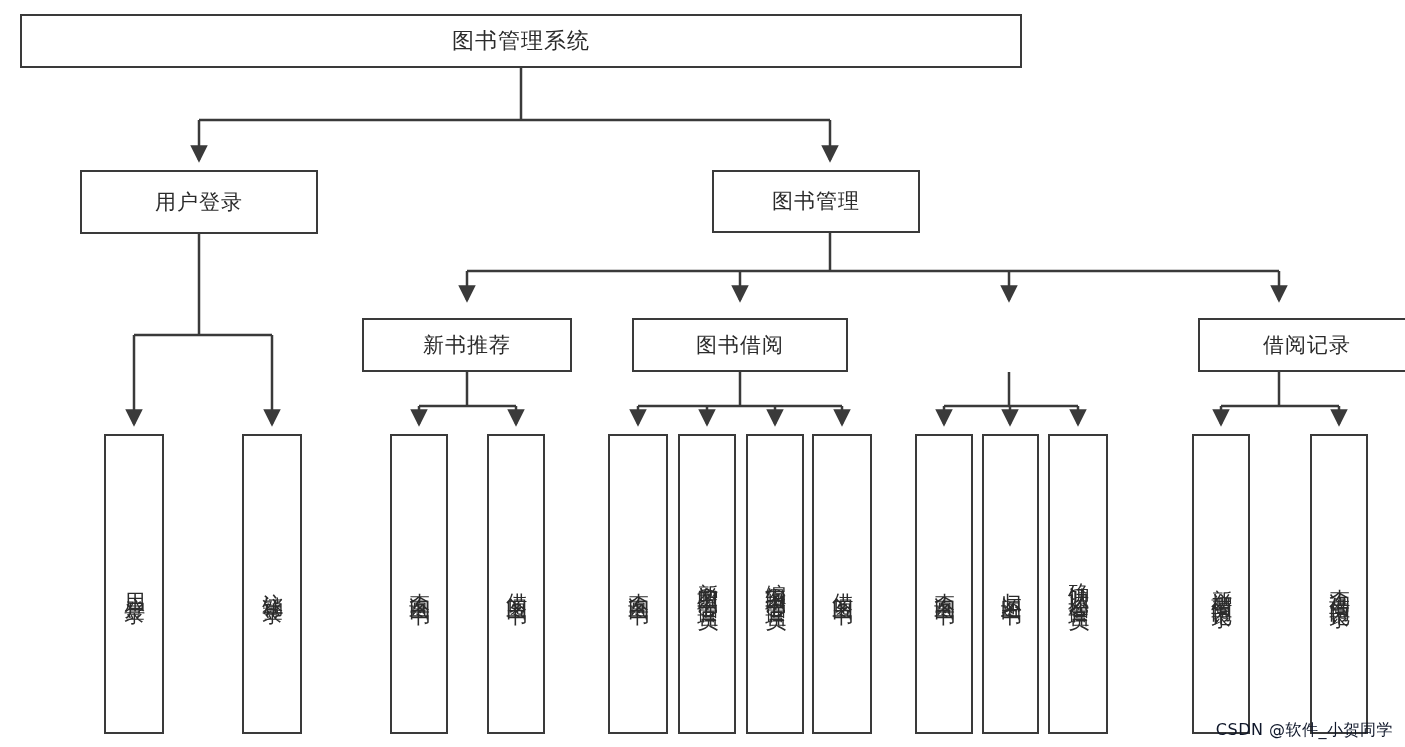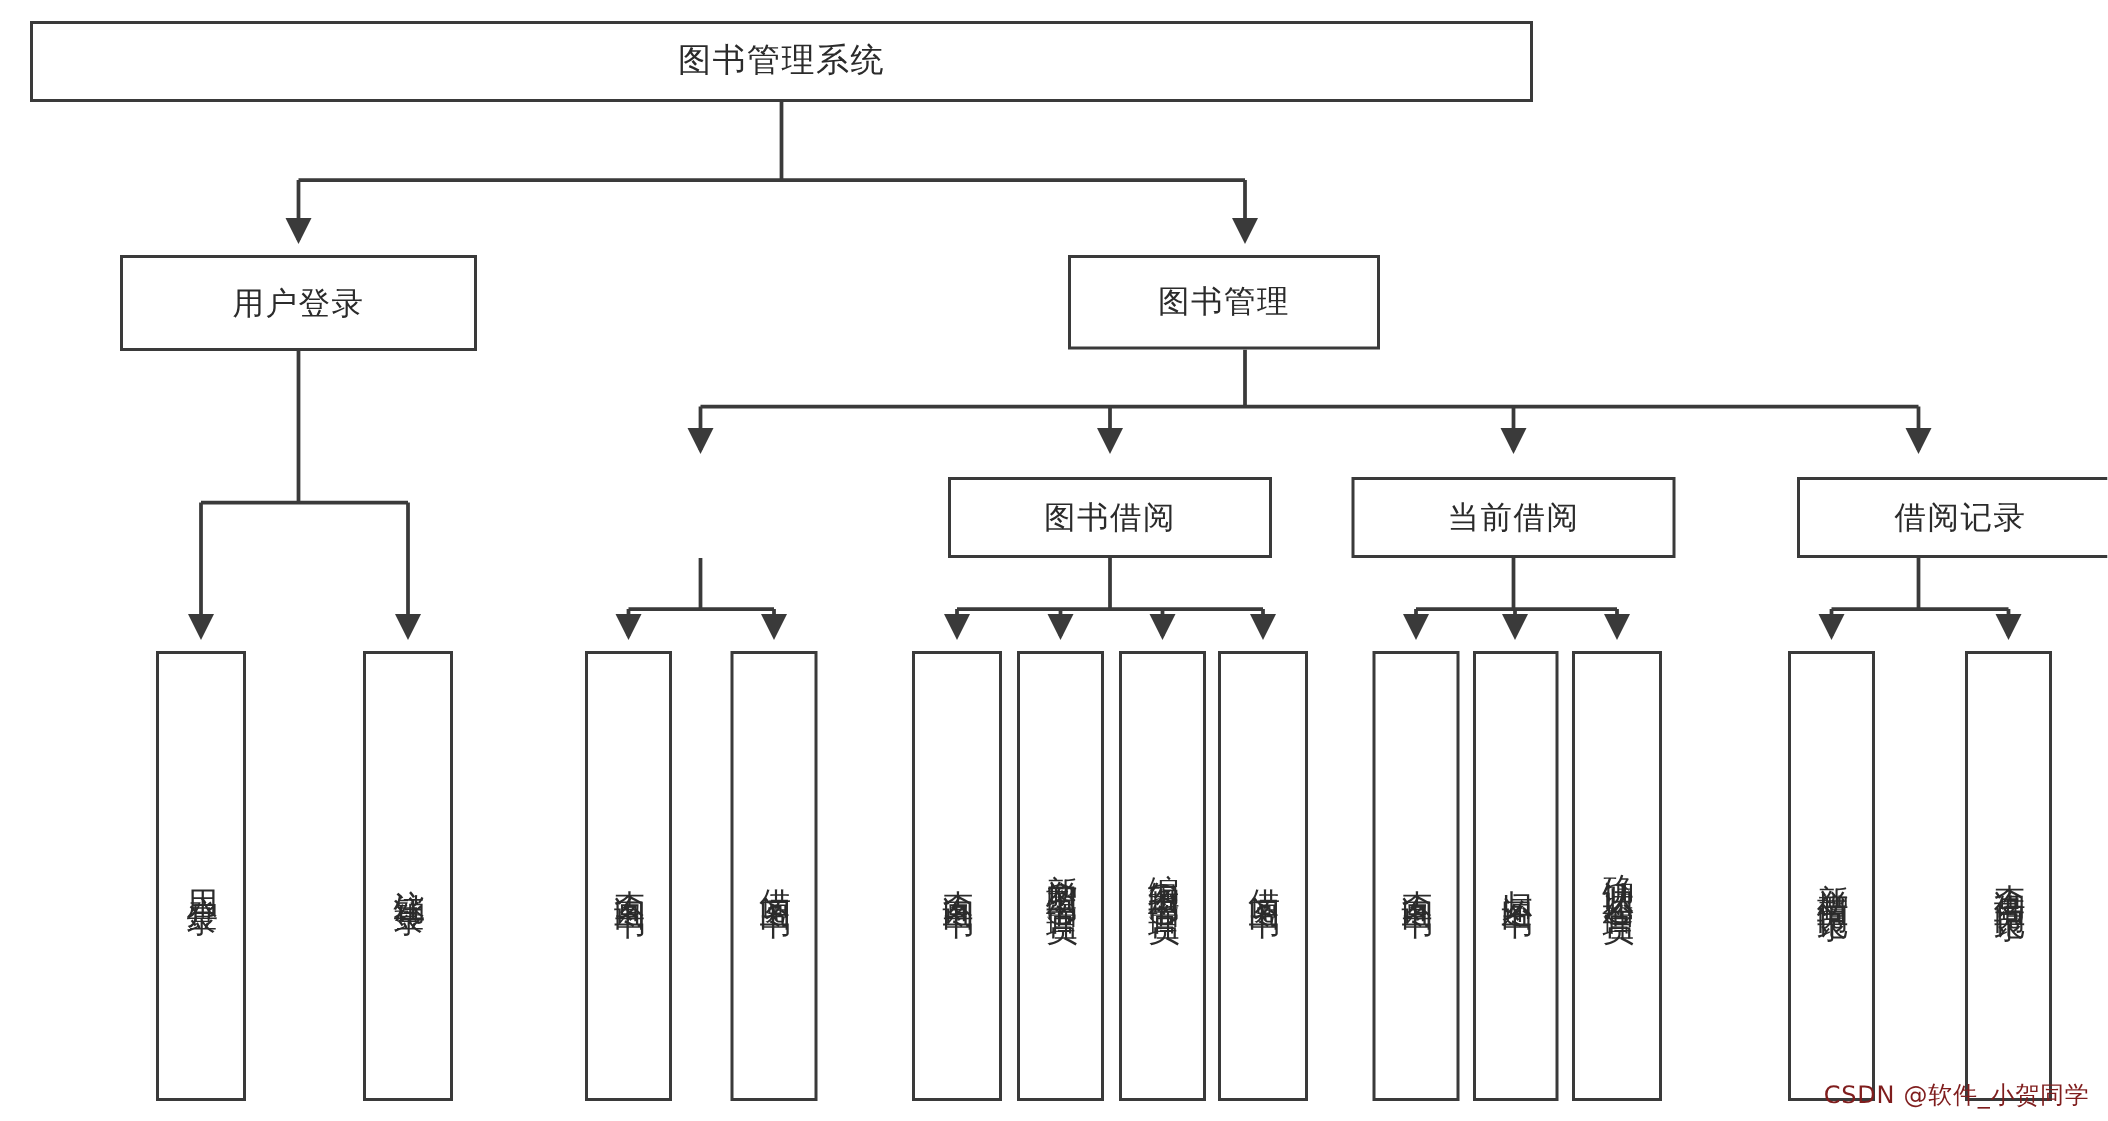--- a/index.html
+++ b/index.html
@@ -54,21 +54,21 @@
     letter-spacing:4px;
     white-space:normal;
     max-height:100%;
   }
   .node.root .label{ font-size:22px; }
   #watermark{
     position:absolute;
     right:12px;
     bottom:6px;
     font-size:16px;
-    color:#7f1d1d;
+    color:#0f172a;
     letter-spacing:0.5px;
     z-index:3;
     white-space:nowrap;
     margin-left:43px;
   }
 </style>
 </head>
 <body>
 
 <div id="canvas">
@@ -127,25 +127,25 @@
     <span class="label">图书管理系统</span>
   </div>
 
   <div class="node" style="left:80px; top:170px; width:238px; height:64px;">
     <span class="label">用户登录</span>
   </div>
   <div class="node" style="left:712px; top:170px; width:208px; height:63px;">
     <span class="label">图书管理</span>
   </div>
 
+  <div class="node" style="left:362px; top:318px; width:210px; height:54px;">
+    <span class="label">新书推荐</span>
+  </div>
   <div class="node" style="left:632px; top:318px; width:216px; height:54px;align-items:center;">
     <span class="label">图书借阅</span>
-  </div>
-  <div class="node" style="left:901px; top:318px; width:216px; height:54px;">
-    <span class="label">当前借阅</span>
   </div>
   <div class="node" style="left:1198px; top:318px; width:218px; height:54px;">
     <span class="label">借阅记录</span>
   </div>
 
   <div class="node vertical" style="left:104px; top:434px; width:60px; height:300px;">
     <span class="label">用户登录</span>
   </div>
   <div class="node vertical" style="left:242px; top:434px; width:60px; height:300px;">
     <span class="label">注销登录</span>

